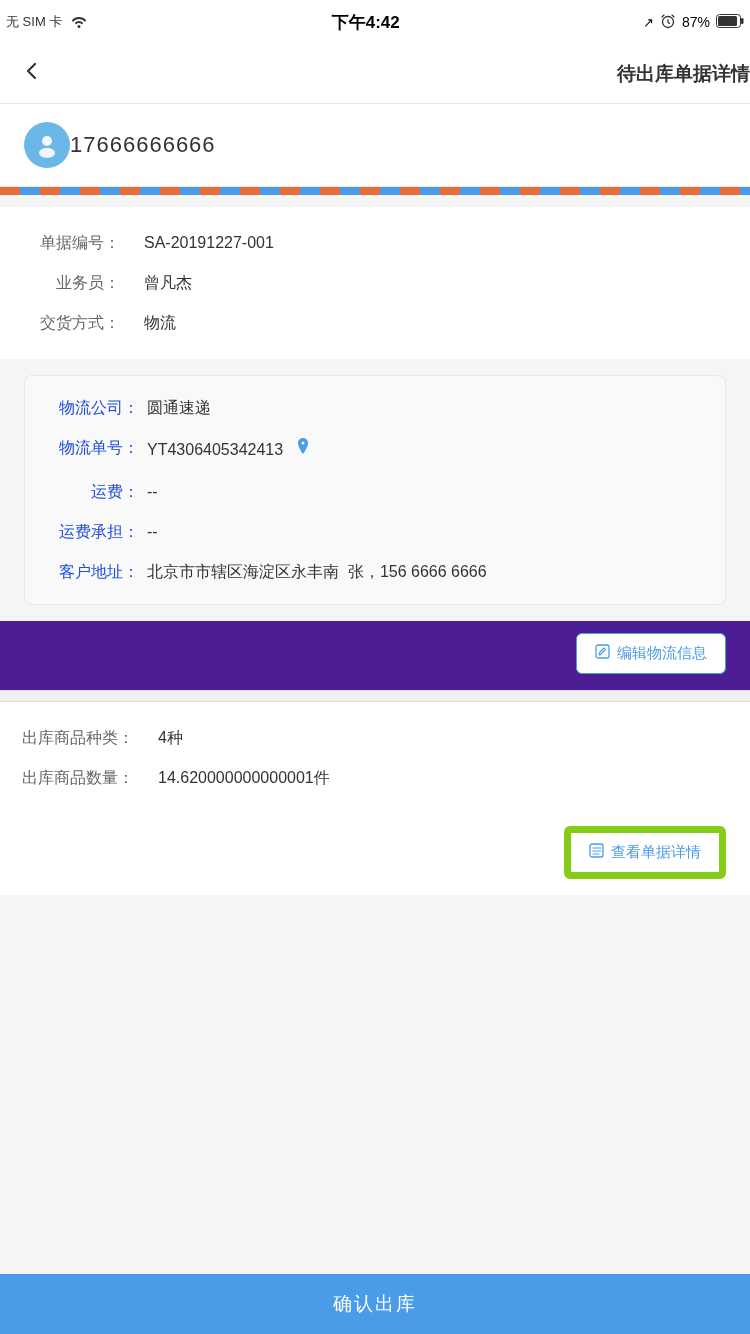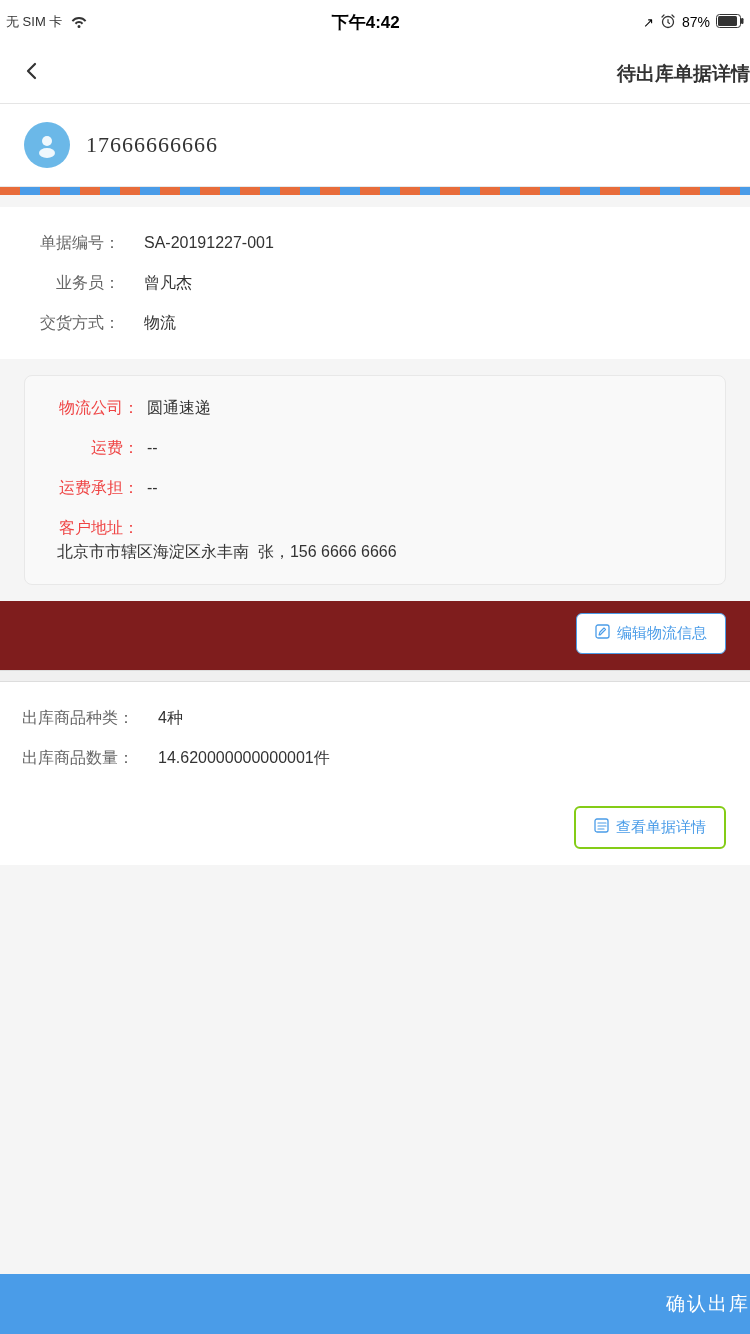--- a/index.html
+++ b/index.html
@@ -61,23 +61,21 @@
       );
       width: 100%;
     }
 
     
     .user-header {
       background: #fff;
       padding: 18px 24px;
       display: flex;
       align-items: center;
-      gap: 16px;
       border-bottom: 1px solid #e8e8e8;
-      font-family: Liberation Serif, serif;
     }
     .user-avatar {
       width: 46px;
       height: 46px;
       background: #6bb8e8;
       border-radius: 50%;
       display: flex;
       align-items: center;
       justify-content: center;
       flex-shrink: 0;
@@ -124,23 +122,23 @@
       margin: 16px 24px;
       padding: 20px 24px;
     }
     .logistics-row {
       display: flex;
       align-items: flex-start;
       margin-bottom: 16px;
       font-size: 16px;
       line-height: 1.5;
     }
-    .logistics-row:last-child { margin-bottom: 0; flex-direction: column; }
+    .logistics-row:last-child { margin-bottom: 0; }
     .logistics-label {
-      color: #ef4444;
+      color: #1d4ed8;
       min-width: 90px;
       text-align: right;
       flex-shrink: 0;
     }
     .logistics-value {
       color: #333;
       margin-left: 8px;
       flex: 1;
       display: flex;
       align-items: center;
@@ -150,21 +148,21 @@
       color: #4a9ce8;
       font-size: 18px;
       cursor: pointer;
     }
 
     
     .edit-btn-container {
       display: flex;
       justify-content: flex-end;
       padding: 12px 24px 16px;
-      background: #7f1d1d;
+      background: #4c1d95;
     }
     .edit-btn {
       border: 1px solid #4a9ce8;
       border-radius: 6px;
       padding: 10px 18px;
       color: #4a9ce8;
       font-size: 15px;
       background: #fff;
       display: flex;
       align-items: center;
@@ -187,21 +185,21 @@
     }
 
     
     .view-btn-container {
       display: flex;
       justify-content: flex-end;
       padding: 12px 24px 16px;
       background: #fff;
     }
     .view-btn {
-      border: 2px solid #84cc16;
+      border: 7px solid #84cc16;
       border-radius: 6px;
       padding: 10px 18px;
       color: #4a9ce8;
       font-size: 15px;
       background: #fff;
       display: flex;
       align-items: center;
       gap: 6px;
       cursor: pointer;
     }
@@ -209,21 +207,21 @@
     
     .confirm-btn-bar {
       position: fixed;
       bottom: 0;
       left: 0;
       width: 750px;
       background: #4a9ce8;
       height: 60px;
       display: flex;
       align-items: center;
-      justify-content: flex-end;
+      justify-content: center;
       cursor: pointer;
     }
     .confirm-btn-text {
       color: #fff;
       font-size: 19px;
       font-weight: 500;
       letter-spacing: 2px;
     }
 
     
@@ -301,20 +299,31 @@
       <span class="info-value">物流</span>
     </div>
   </div>
 
   <div class="logistics-card">
     <div class="logistics-row">
       <span class="logistics-label">物流公司：</span>
       <span class="logistics-value">圆通速递</span>
     </div>
     <div class="logistics-row">
+      <span class="logistics-label">物流单号：</span>
+      <span class="logistics-value">
+        <span>YT43064053424​13</span>
+        <span class="location-icon">
+          <svg width="20" height="20" viewBox="0 0 20 20" fill="none">
+            <path d="M10 2C7.24 2 5 4.24 5 7c0 4.25 5 11 5 11s5-6.75 5-11c0-2.76-2.24-5-5-5zm0 6.5a1.5 1.5 0 110-3 1.5 1.5 0 010 3z" fill="#4a9ce8"></path>
+          </svg>
+        </span>
+      </span>
+    </div>
+    <div class="logistics-row">
       <span class="logistics-label">运费：</span>
       <span class="logistics-value">--</span>
     </div>
     <div class="logistics-row">
       <span class="logistics-label">运费承担：</span>
       <span class="logistics-value">--</span>
     </div>
     <div class="logistics-row">
       <span class="logistics-label">客户地址：</span>
       <span class="logistics-value" style="word-break:break-all; white-space:pre-wrap;">北京市市辖区海淀区永丰南  张，156 6666 6666</span>

